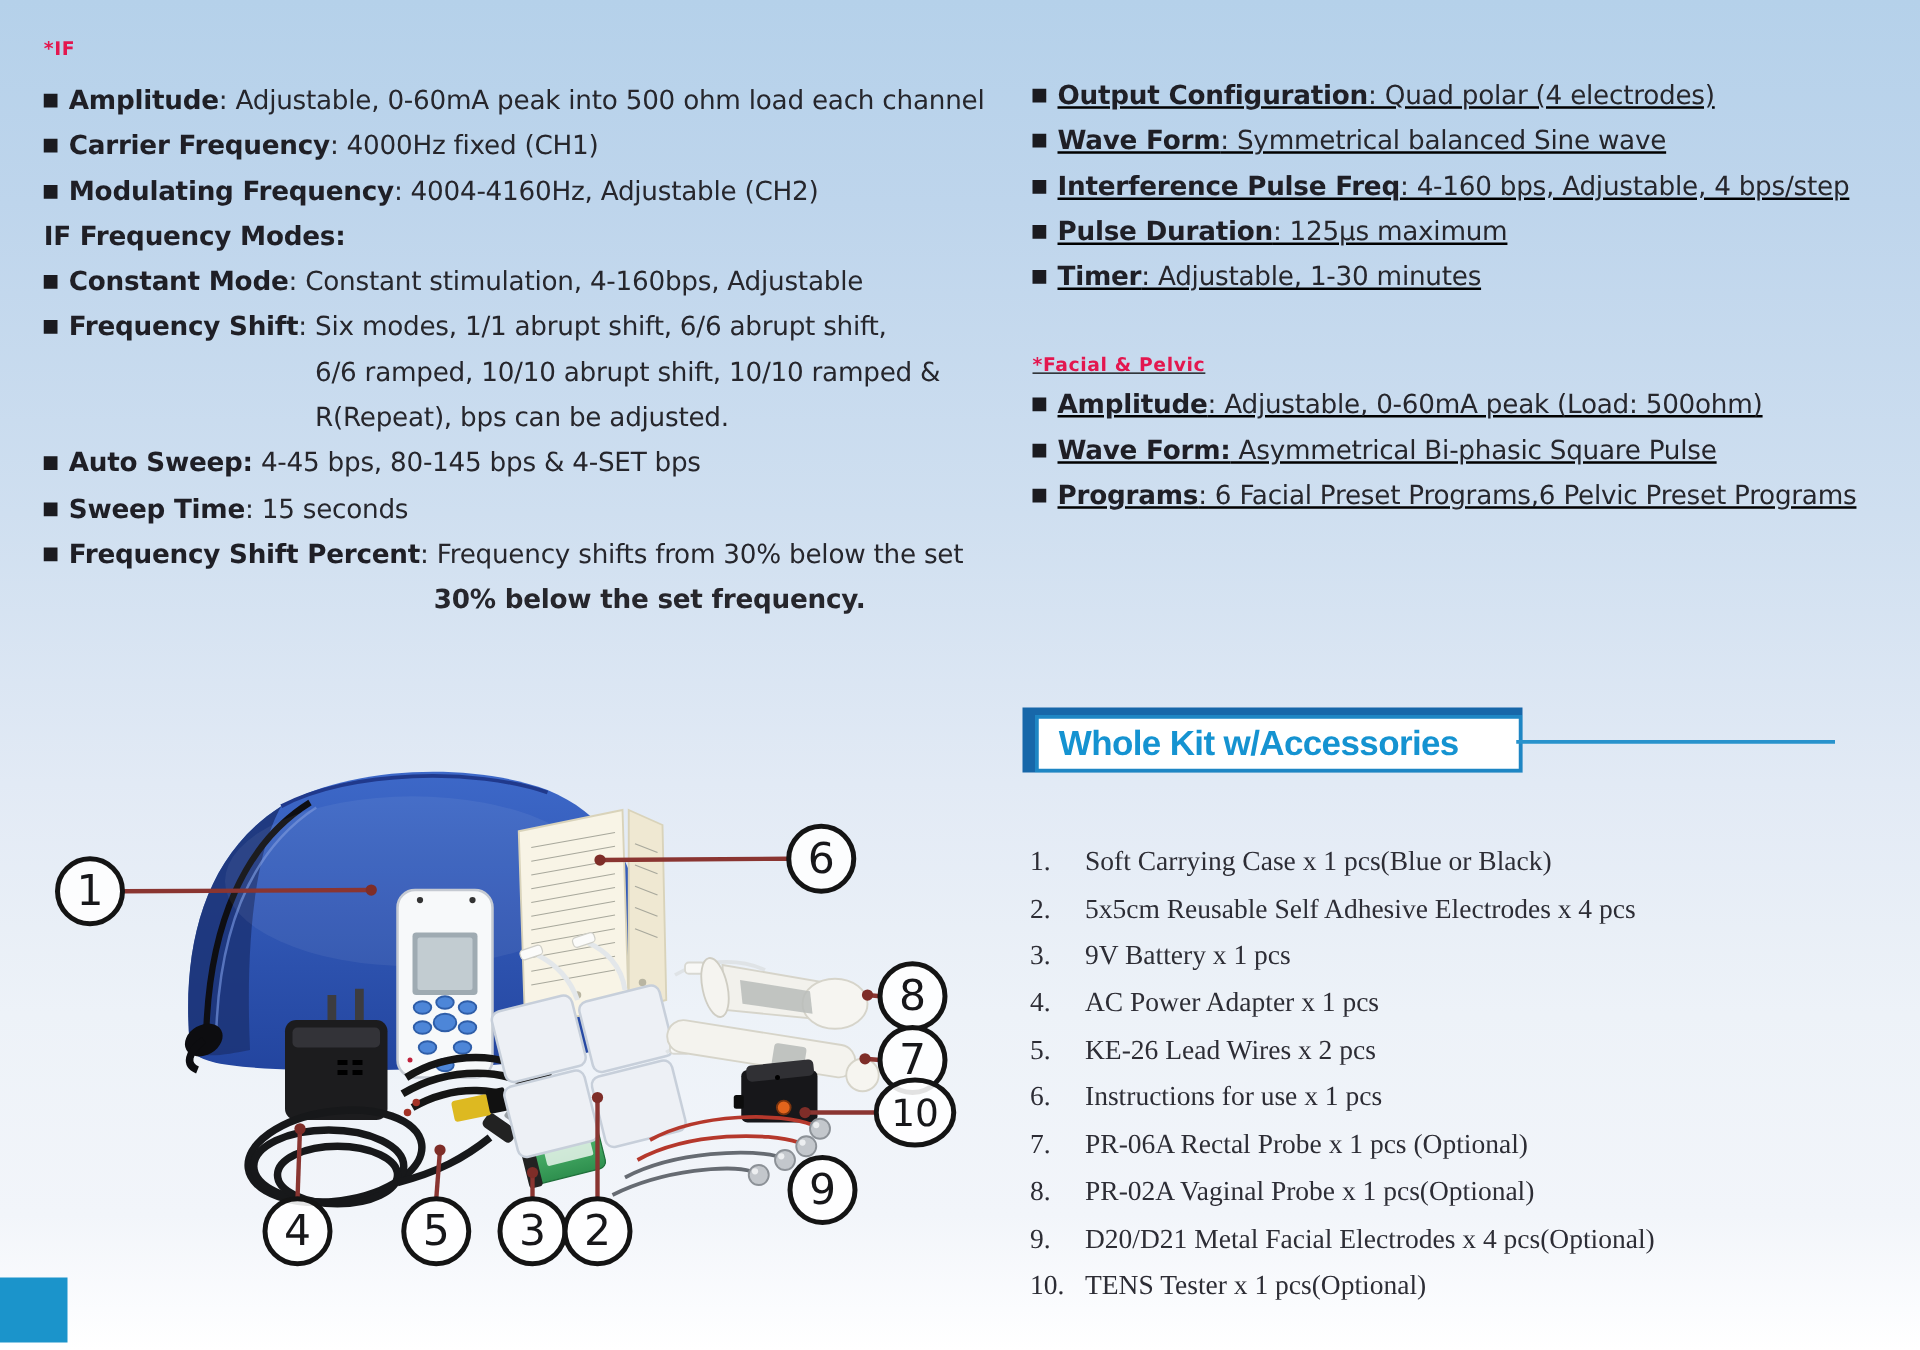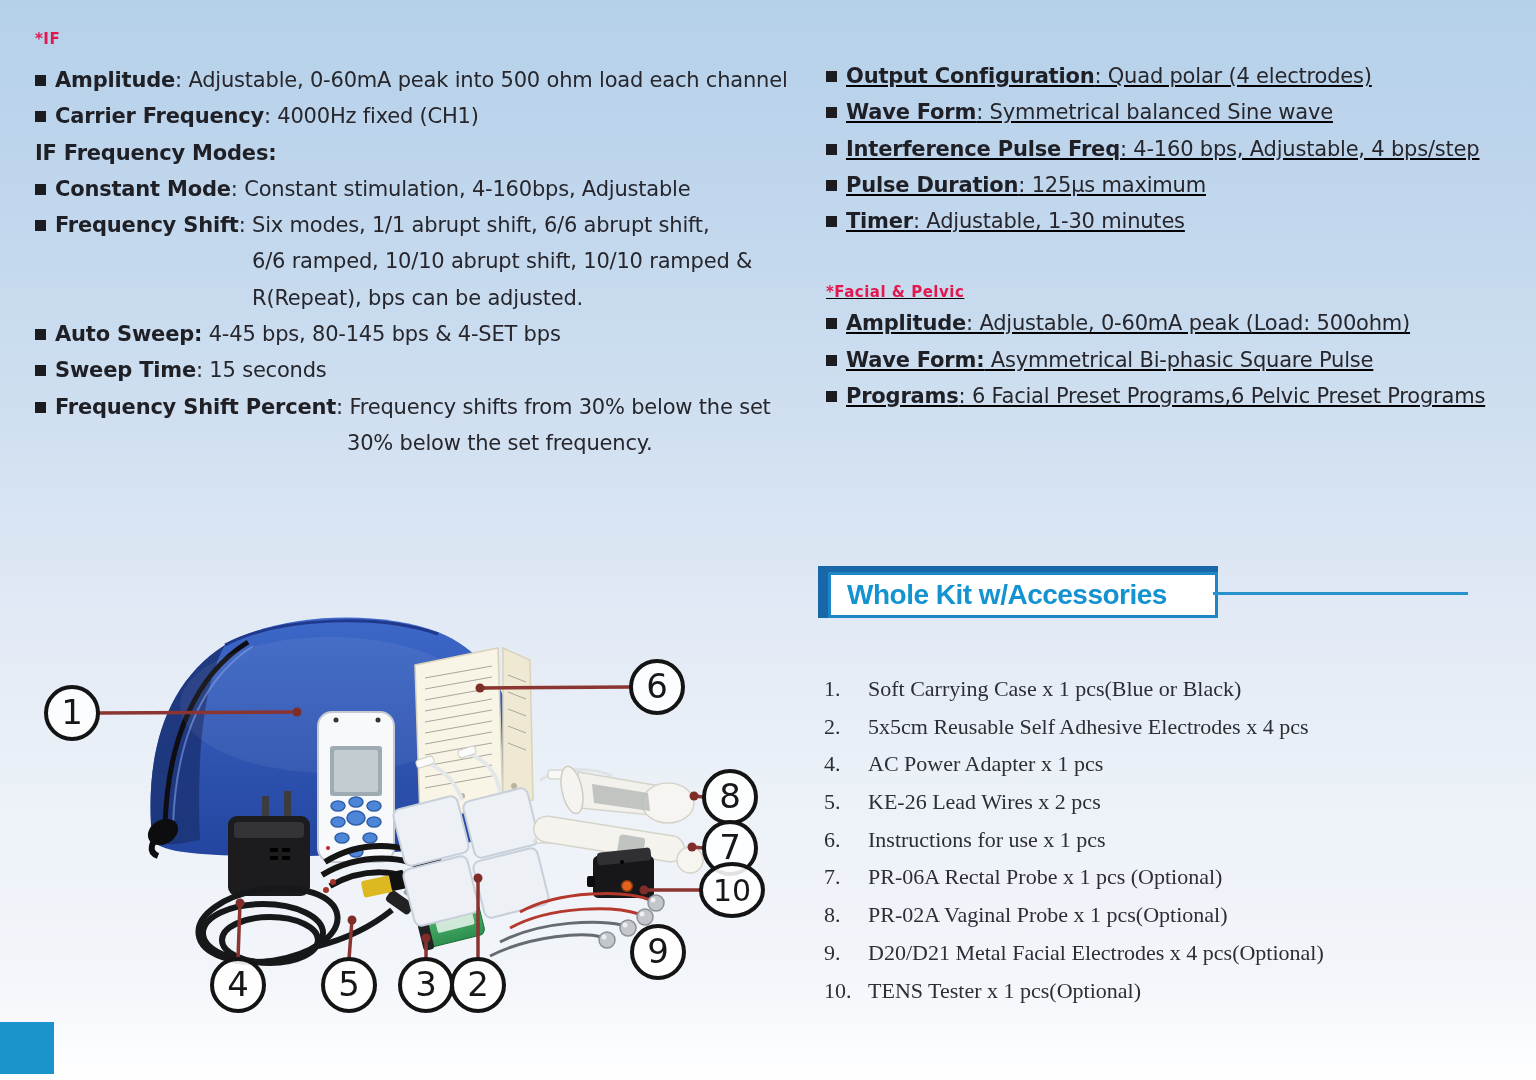--- a/index.html
+++ b/index.html
@@ -33,29 +33,30 @@
 </head>
 <body>
 
 <div class="page">
 
   <div class="specs specs-left">
     <div class="spec-heading">*IF</div>
     <div id="specs-if-lines">
         <div class="spec-line"><span class="bullet"></span><span class="spec-label">Amplitude</span><span>: Adjustable, 0-60mA peak into 500 ohm load each channel</span></div>
         <div class="spec-line"><span class="bullet"></span><span class="spec-label">Carrier Frequency</span><span>: 4000Hz fixed (CH1)</span></div>
+        <div class="spec-line"><span class="bullet"></span><span class="spec-label">Modulating Frequency</span><span>: 4004-4160Hz, Adjustable (CH2)</span></div>
         <div class="spec-line"><span class="spec-label">IF Frequency Modes:</span><span></span></div>
         <div class="spec-line"><span class="bullet"></span><span class="spec-label">Constant Mode</span><span>: Constant stimulation, 4-160bps, Adjustable</span></div>
         <div class="spec-line"><span class="bullet"></span><span class="spec-label">Frequency Shift</span><span>: Six modes, 1/1 abrupt shift, 6/6 abrupt shift,</span></div>
         <div class="spec-line" style="padding-left: 217px;">6/6 ramped, 10/10 abrupt shift, 10/10 ramped &amp;</div>
         <div class="spec-line" style="padding-left: 217px;">R(Repeat), bps can be adjusted.</div>
         <div class="spec-line"><span class="bullet"></span><span class="spec-label">Auto Sweep:</span><span> 4-45 bps, 80-145 bps &amp; 4-SET bps</span></div>
         <div class="spec-line"><span class="bullet"></span><span class="spec-label">Sweep Time</span><span>: 15 seconds</span></div>
         <div class="spec-line"><span class="bullet"></span><span class="spec-label">Frequency Shift Percent</span><span>: Frequency shifts from 30% below the set</span></div>
-        <div class="spec-line" style="padding-left: 312px;">30% below the set frequency.</div>
+        <div class="spec-line" style="padding-left: 312px; font-weight: bold;">30% below the set frequency.</div>
       </div>
   </div>
 
   <div class="specs specs-right">
     <div id="specs-right-lines">
         <div class="spec-line"><span class="bullet"></span><span class="spec-label">Output Configuration</span><span>: Quad polar (4 electrodes)</span></div>
         <div class="spec-line"><span class="bullet"></span><span class="spec-label">Wave Form</span><span>: Symmetrical balanced Sine wave</span></div>
         <div class="spec-line"><span class="bullet"></span><span class="spec-label">Interference Pulse Freq</span><span>: 4-160 bps, Adjustable, 4 bps/step</span></div>
         <div class="spec-line"><span class="bullet"></span><span class="spec-label">Pulse Duration</span><span>: 125μs maximum</span></div>
         <div class="spec-line"><span class="bullet"></span><span class="spec-label">Timer</span><span>: Adjustable, 1-30 minutes</span></div>
@@ -69,20 +70,21 @@
   </div>
 
   <div class="kit-accent"></div>
   <div class="kit-titlebox">
     <div class="kit-title">Whole Kit w/Accessories</div>
   </div>
   <div class="kit-rule"></div>
   <div class="kit-list" id="kit-list">
       <div class="kit-row"><span class="kit-num">1.</span><span>Soft Carrying Case x 1 pcs(Blue or Black)</span></div>
       <div class="kit-row"><span class="kit-num">2.</span><span>5x5cm Reusable Self Adhesive Electrodes x 4 pcs</span></div>
+      <div class="kit-row"><span class="kit-num">3.</span><span>9V Battery x 1 pcs</span></div>
       <div class="kit-row"><span class="kit-num">4.</span><span>AC Power Adapter x 1 pcs</span></div>
       <div class="kit-row"><span class="kit-num">5.</span><span>KE-26 Lead Wires x 2 pcs</span></div>
       <div class="kit-row"><span class="kit-num">6.</span><span>Instructions for use x 1 pcs</span></div>
       <div class="kit-row"><span class="kit-num">7.</span><span>PR-06A Rectal Probe x 1 pcs (Optional)</span></div>
       <div class="kit-row"><span class="kit-num">8.</span><span>PR-02A Vaginal Probe x 1 pcs(Optional)</span></div>
       <div class="kit-row"><span class="kit-num">9.</span><span>D20/D21 Metal Facial Electrodes x 4 pcs(Optional)</span></div>
       <div class="kit-row"><span class="kit-num">10.</span><span>TENS Tester x 1 pcs(Optional)</span></div>
     </div>
 
   <svg class="photo" viewBox="0 0 800 460">

